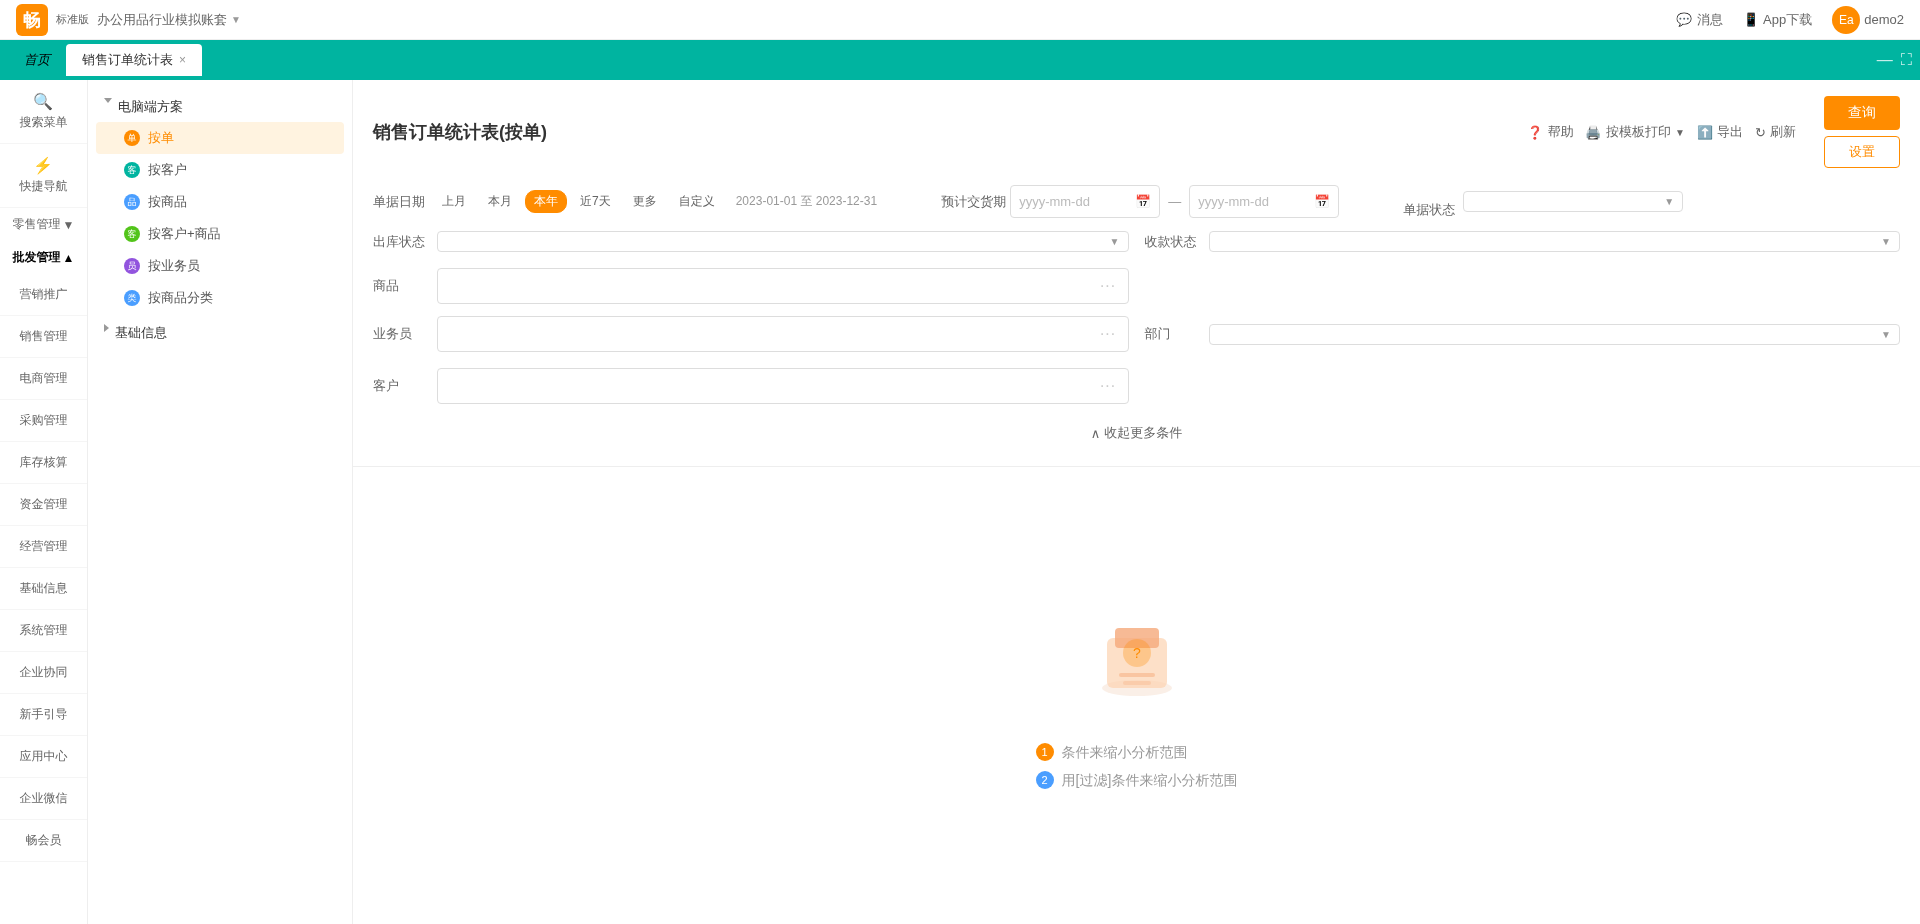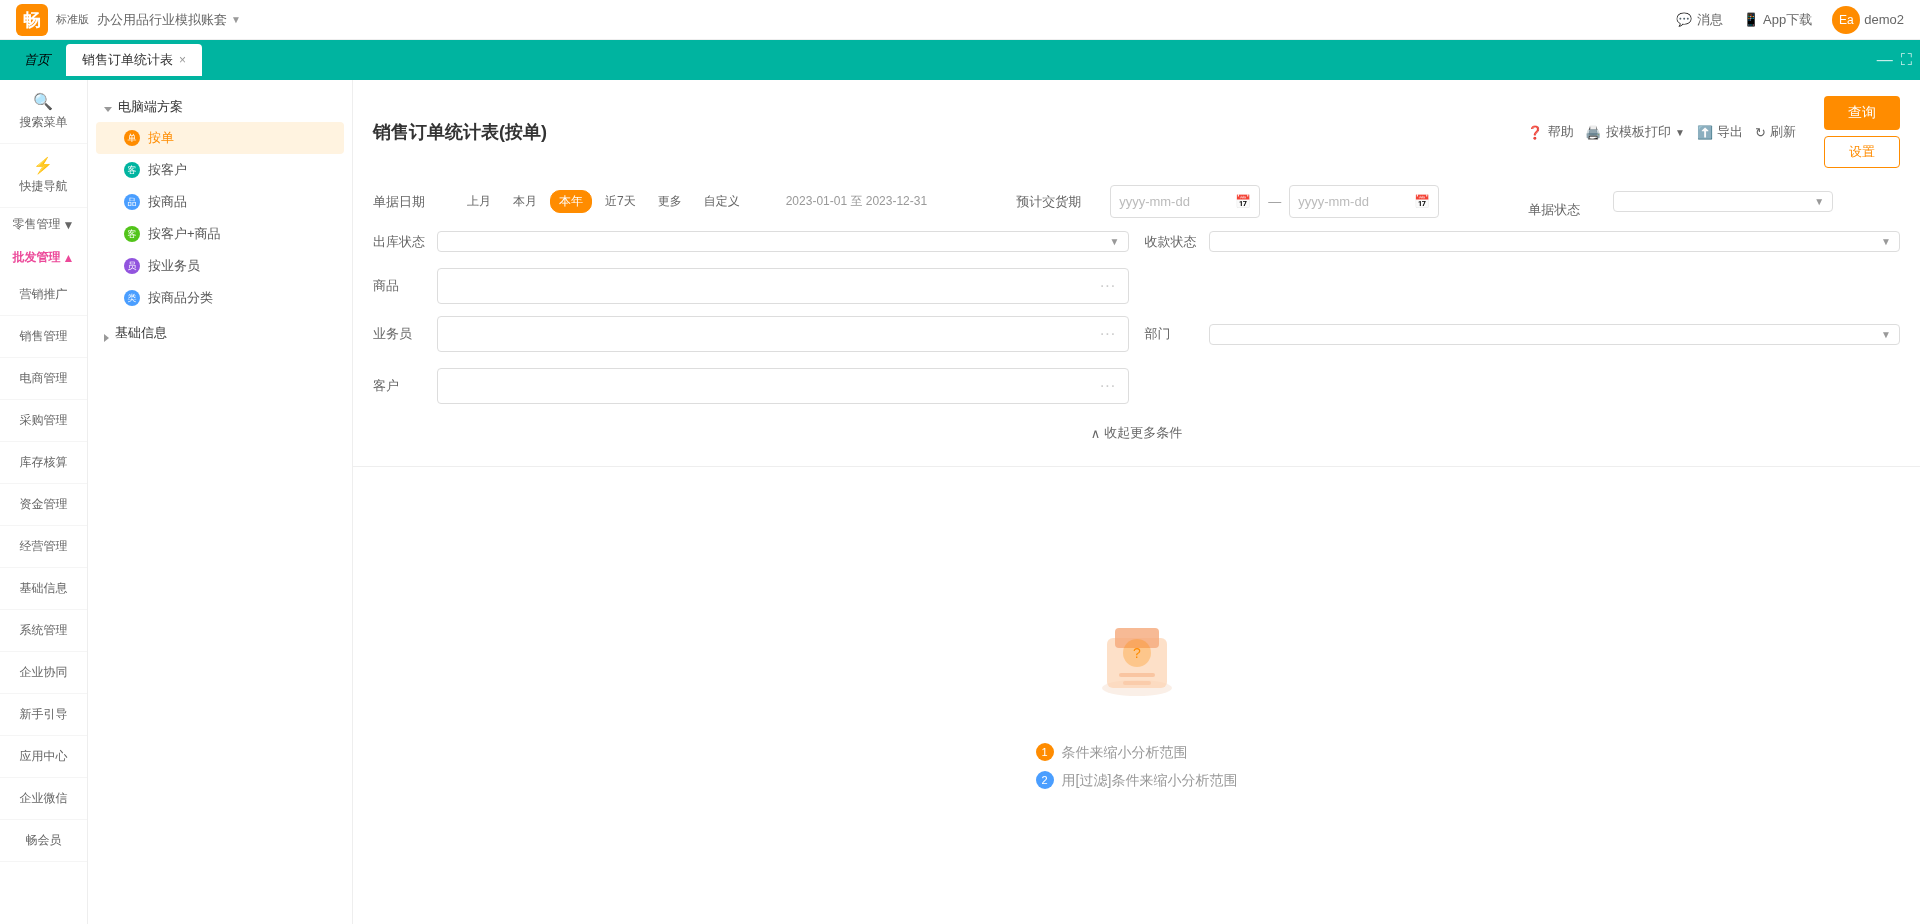--- a/index.html
+++ b/index.html
@@ -25,55 +25,55 @@
     .tab-bar-right span { cursor: pointer; font-size: 16px; }
 
     
     .main-layout { display: flex; flex: 1; overflow: hidden; }
 
     
     .sidebar { width: 88px; background: #fff; border-right: 1px solid #eee; display: flex; flex-direction: column; overflow-y: auto; flex-shrink: 0; }
     .sidebar-item { padding: 12px 8px; text-align: center; cursor: pointer; font-size: 12px; color: #666; border-bottom: 1px solid #f5f5f5; }
     .sidebar-item .icon { font-size: 16px; margin-bottom: 3px; }
     .sidebar-section { padding: 8px 8px; text-align: center; cursor: pointer; font-size: 12px; color: #666; display: flex; align-items: center; justify-content: center; gap: 2px; }
-    .sidebar-section.active { color: #ec4899; font-weight: bold; }
+    .sidebar-section.active { color: #000000; font-weight: bold; }
 
     
     .content { flex: 1; display: flex; overflow: hidden; }
 
     
     .left-panel { width: 265px; background: #fff; border-right: 1px solid #eee; padding: 12px 0; flex-shrink: 0; overflow-y: auto; }
     .left-panel-header { display: flex; align-items: center; justify-content: space-between; padding: 0 12px 8px 12px; }
     .left-panel-title { font-size: 13px; color: #333; font-weight: 500; }
     .left-panel-actions { display: flex; gap: 6px; align-items: center; color: #999; }
     .left-panel-actions span { cursor: pointer; font-size: 15px; }
     .scheme-list { padding: 0 8px; }
     .scheme-group { margin-bottom: 4px; }
-    .scheme-group-header { display: flex; align-items: flex-end; gap: 6px; padding: 6px 8px; cursor: pointer; color: #333; font-size: 13px; }
+    .scheme-group-header { display: flex; align-items: flex-start; gap: 6px; padding: 6px 8px; cursor: pointer; color: #333; font-size: 13px; }
     .scheme-item { display: flex; align-items: center; gap: 8px; padding: 7px 8px 7px 28px; cursor: pointer; font-size: 13px; color: #555; border-radius: 4px; }
     .scheme-item.active { background: #fff3e0; color: #ff8c00; }
     .scheme-item .item-icon { width: 16px; height: 16px; background: #ff8c00; border-radius: 50%; display: flex; align-items: center; justify-content: center; color: #fff; font-size: 9px; flex-shrink: 0; }
     .scheme-item .item-icon.teal { background: #00b4a0; }
     .scheme-item .item-icon.blue { background: #4a9eff; }
     .scheme-item .item-icon.green { background: #52c41a; }
     .scheme-item .item-icon.purple { background: #9254de; }
     .triangle { width: 0; height: 0; border-left: 5px solid #999; border-top: 4px solid transparent; border-bottom: 4px solid transparent; display: inline-block; }
     .triangle.down { border-left: 4px solid transparent; border-right: 4px solid transparent; border-top: 5px solid #999; }
 
     
     .right-panel { flex: 1; display: flex; flex-direction: column; overflow: hidden; }
 
     
     .filter-bar { background: #fff; padding: 16px 20px; border-bottom: 1px solid #eee; }
     .filter-title-row { display: flex; align-items: center; justify-content: space-between; margin-bottom: 16px; }
     .filter-title { font-size: 18px; font-weight: bold; color: #333; }
     .filter-actions { display: flex; align-items: center; gap: 12px; }
     .filter-action-btn { display: flex; align-items: center; gap: 4px; color: #666; font-size: 13px; cursor: pointer; }
 
-    .filter-row { display: flex; align-items: center; gap: 29px; margin-bottom: 12px; }
+    .filter-row { display: flex; align-items: center; gap: 4px; margin-bottom: 12px; }
     .filter-label { font-size: 13px; color: #666; white-space: nowrap; min-width: 56px; }
     .date-quick { display: flex; align-items: center; gap: 4px; }
     .date-quick-btn { padding: 2px 8px; border-radius: 3px; font-size: 12px; cursor: pointer; color: #666; border: 1px solid transparent; }
     .date-quick-btn.active { background: #ff8c00; color: #fff; border-color: #ff8c00; border-radius: 10px; }
     .date-range-text { font-size: 12px; color: #999; margin-left: 8px; }
 
     .filter-select { display: flex; align-items: center; border: 1px solid #ddd; border-radius: 4px; padding: 4px 8px; min-width: 120px; cursor: pointer; background: #fff; justify-content: space-between; }
     .filter-select-wide { min-width: 220px; }
     .filter-input { border: 1px solid #ddd; border-radius: 4px; padding: 4px 8px; min-width: 200px; color: #999; font-size: 13px; }
     .filter-dots { color: #ccc; cursor: pointer; padding: 4px; font-size: 16px; }

